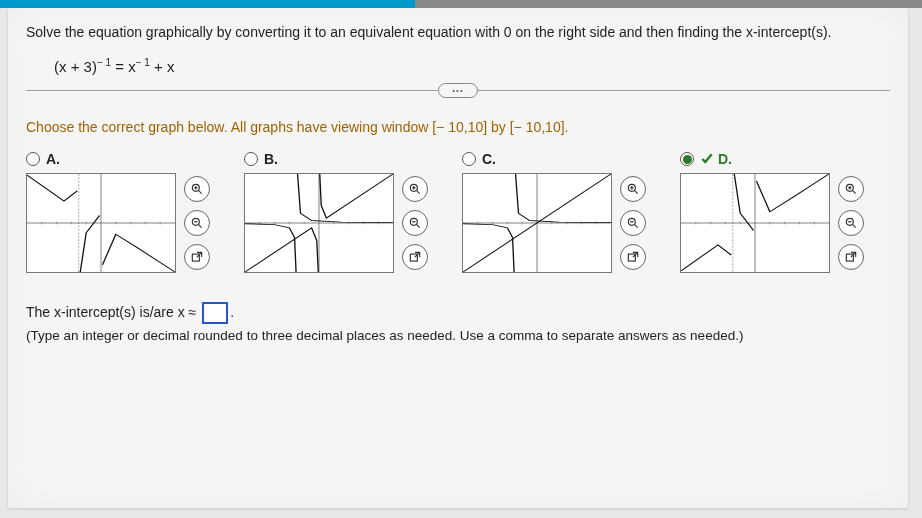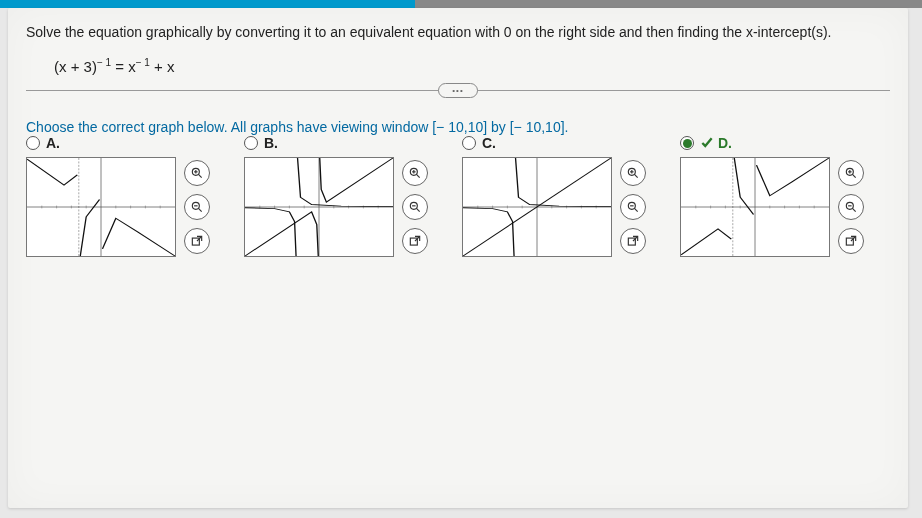--- a/index.html
+++ b/index.html
@@ -27,21 +27,21 @@
   .equation { font-size: 15px; color: #222; margin: 14px 0 1px 28px; }
   .equation sup { font-size: 10px; vertical-align: super; }
   .hr-wrap { position: relative; margin: 6px 0 18px 0; height: 20px; }
   .hr-line { border: 0; border-top: 1px solid #999; position: absolute; top: 9px; left: 0; right: 0; }
   .hr-pill {
     position: absolute; left: 50%; top: 2px; transform: translateX(-50%);
     width: 40px; height: 15px; border: 1px solid #888; border-radius: 8px;
     background: #f5f5f3; display: flex; align-items: center; justify-content: center;
     font-size: 8px; color: #666; letter-spacing: 1px;
   }
-  .prompt2 { font-size: 14px; color: #0369a1; }
+  .prompt2 { font-size: 14px; color: #a16207; margin-bottom: 16px; }
   .choices { display: flex; gap: 8px; align-items: flex-start; }
   .choice { flex: 1; }
   .choice-head { display: flex; align-items: center; gap: 6px; font-size: 14px; font-weight: bold; color: #222; margin-bottom: 6px; }
   .radio {
     width: 14px; height: 14px; border: 1.5px solid #555; border-radius: 50%; display: inline-flex;
     align-items: center; justify-content: center; background: #fff;
   }
   .radio.checked::after { content: ""; width: 9px; height: 9px; background: #2b7a2b; border-radius: 50%; }
   .check-label { color: #2b7a2b; display:inline-flex; align-items:center; gap:4px;}
   .graph-row { display: flex; align-items: center; gap: 8px; }
@@ -292,14 +292,19 @@
                 <path d="M12 4 h8 v8" fill="none" stroke="#333" stroke-width="2"></path>
                 <line x1="20" y1="4" x2="12" y2="12" stroke="#333" stroke-width="2"></line>
               </svg>
             </div>
         </div>
       </div>
     </div>
 
   </div>
 
+  <div class="answer-block">
+    <span>The x-intercept(s) is/are x ≈ </span><span class="answer-box"></span><span>.</span>
+    <br>
+    <span class="hint">(Type an integer or decimal rounded to three decimal places as needed. Use a comma to separate answers as needed.)</span>
+  </div>
 
 </div>
 
 </body></html>

